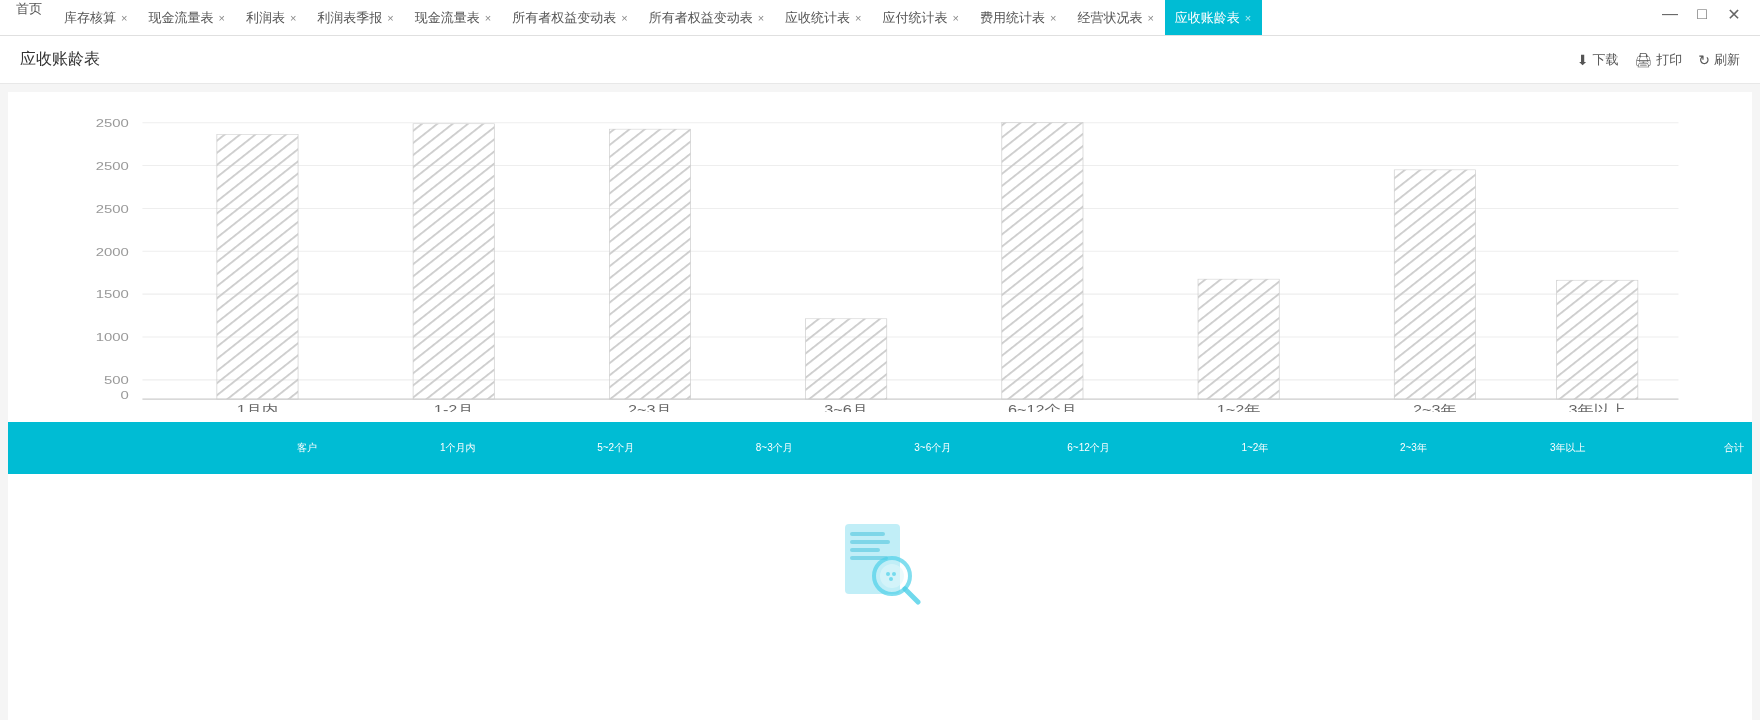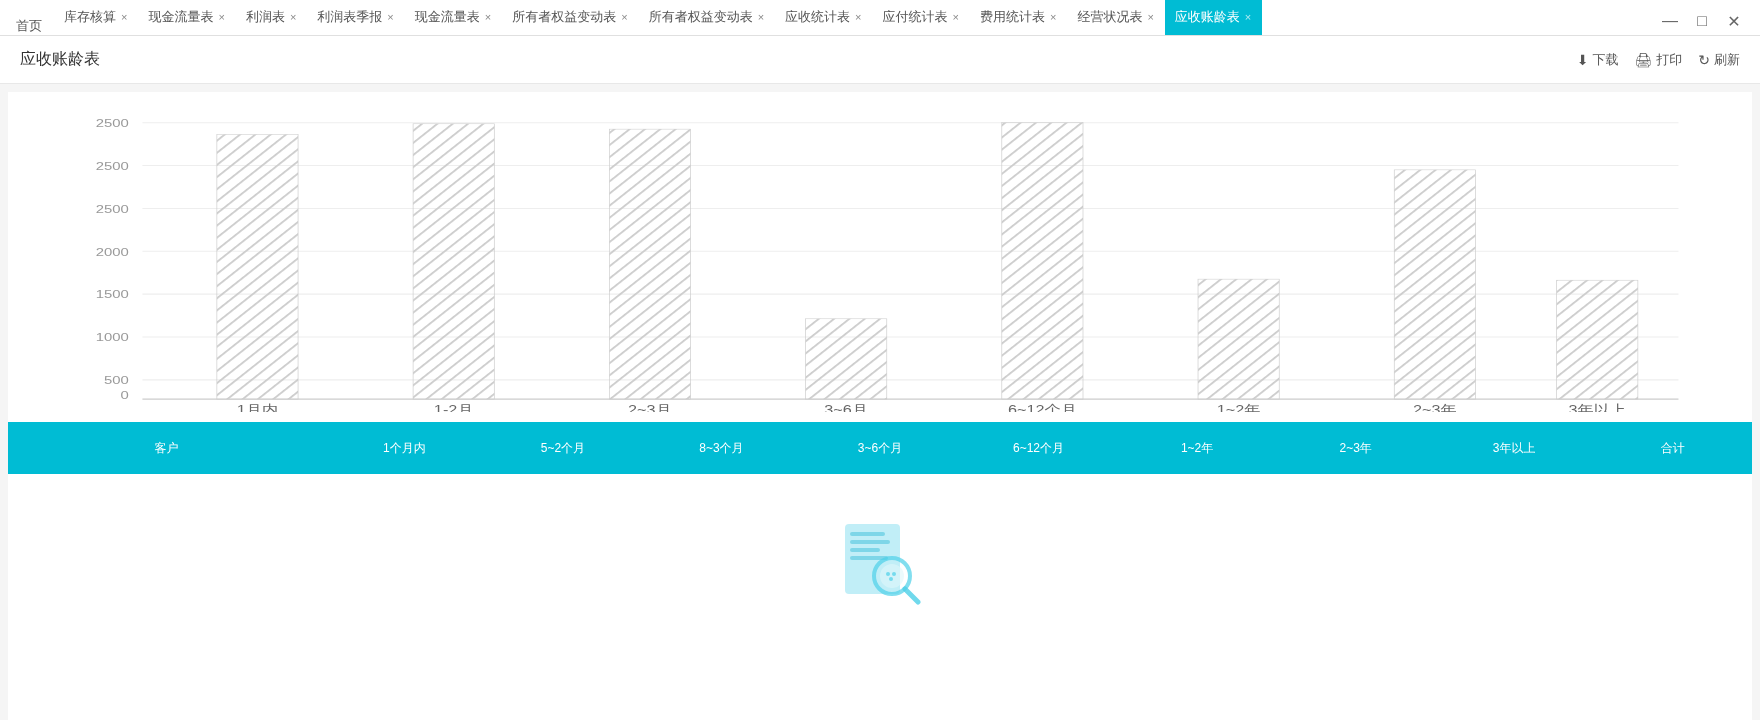--- a/index.html
+++ b/index.html
@@ -1,21 +1,21 @@
 <!DOCTYPE html>
 <html><head>
   <meta charset="utf-8">
   <style>
     * { box-sizing: border-box; margin: 0; padding: 0; }
     body { font-family: 'Microsoft YaHei', Arial, sans-serif; background: #f5f5f5; font-size: 13px; color: #333; overflow: hidden; }
 
     
     .tab-bar {
       display: flex;
-      align-items: flex-end;
+      align-items: flex-start;
       background: #fff;
       border-bottom: 1px solid #e0e0e0;
       height: 36px;
       padding: 0 4px;
       overflow: hidden;
       flex-wrap: nowrap;
     }
     .tab-item {
       display: flex;
       align-items: center;
@@ -121,22 +121,22 @@
     .table-header {
       display: grid;
       grid-template-columns: 2fr 1fr 1fr 1fr 1fr 1fr 1fr 1fr 1fr 1fr;
       background: #00bcd4;
       color: #fff;
       height: 52px;
       align-items: center;
       flex-shrink: 0;
     }
     .table-header-cell {
-      text-align: center;
-      font-size: 12px;
+      text-align: right;
+      font-size: 10px;
       padding: 0 8px;
     }
 
     
     .empty-state {
       flex: 1;
       display: flex;
       flex-direction: column;
       align-items: center;
       justify-content: flex-start;

